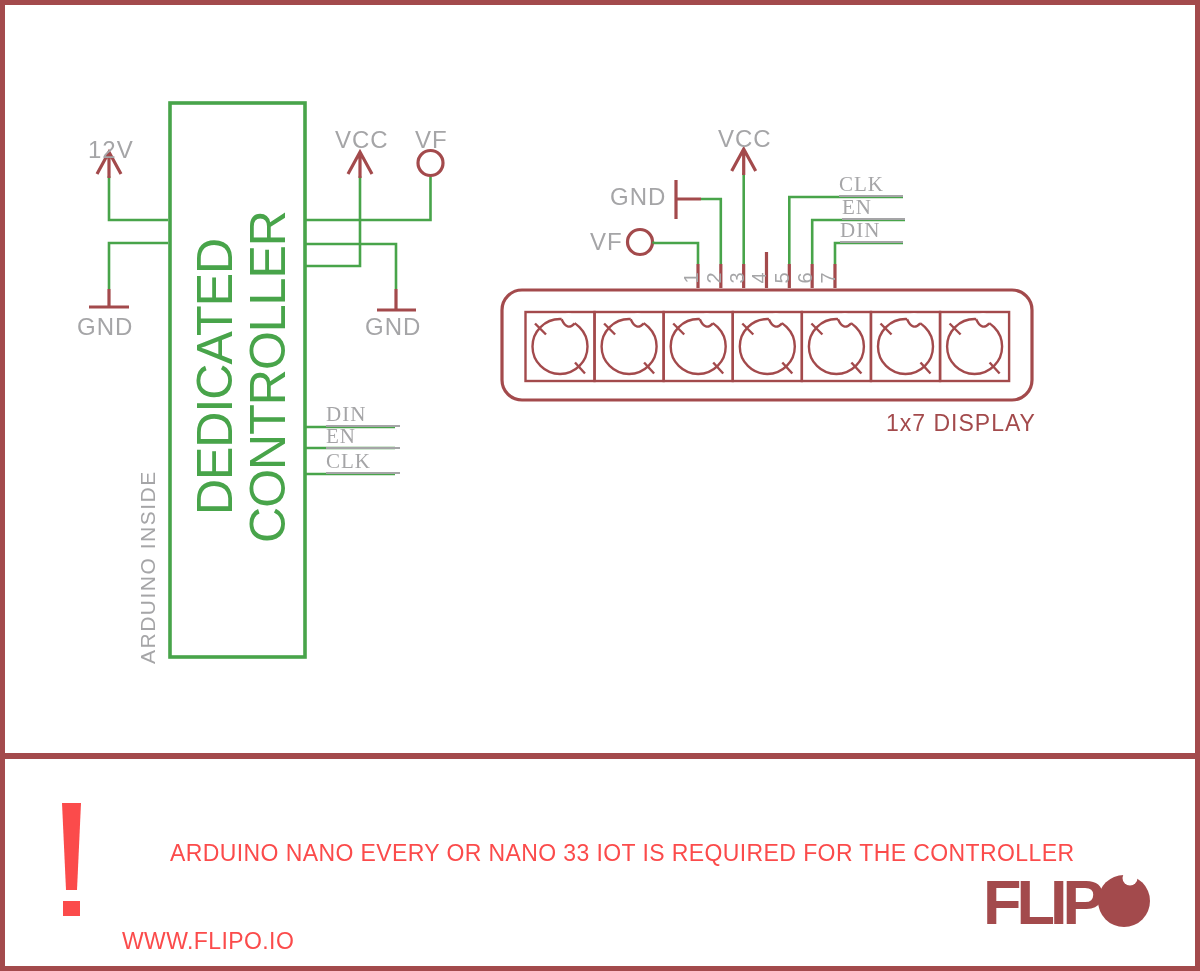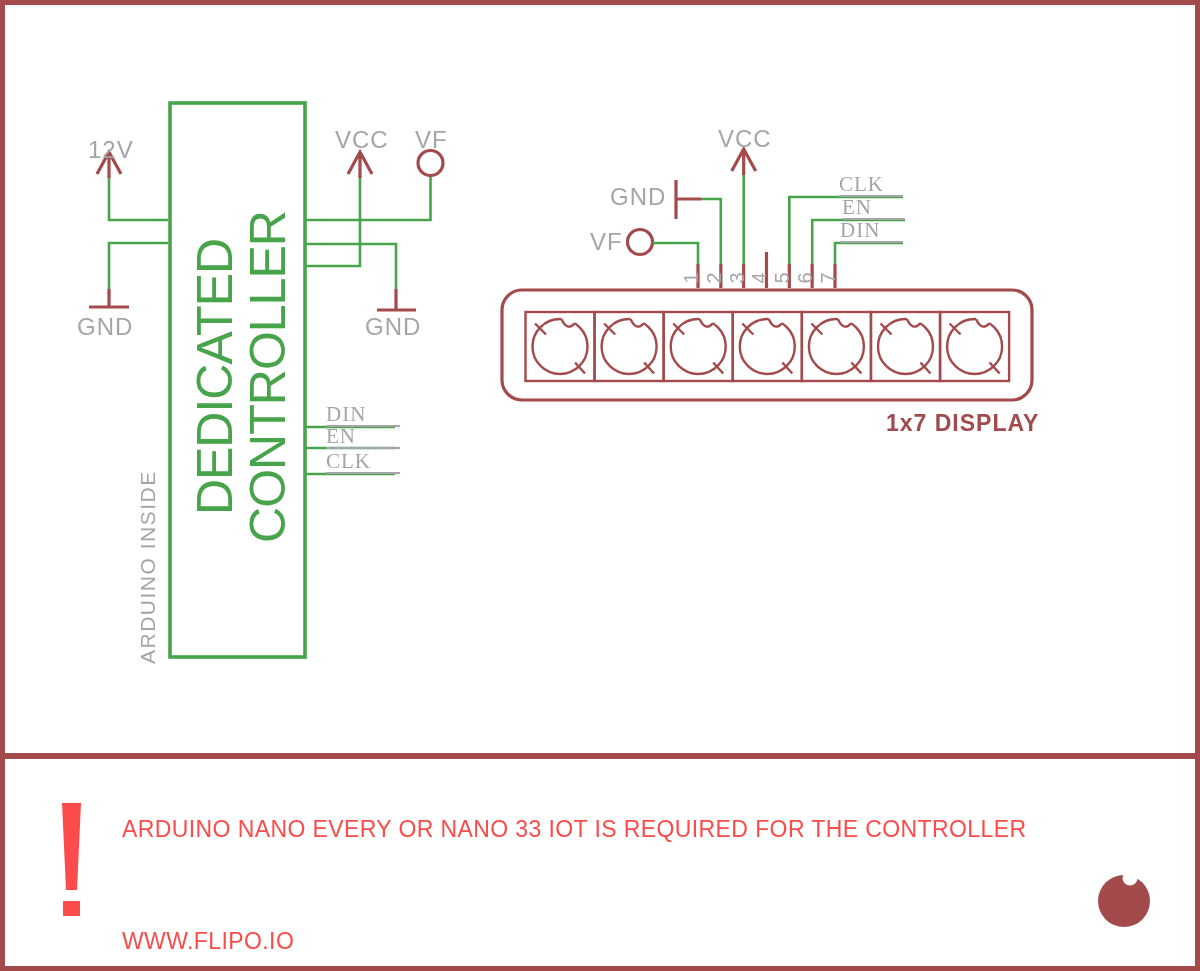--- a/index.html
+++ b/index.html
@@ -24,21 +24,21 @@
   .lbl{position:absolute;color:var(--gray);font-size:24px;letter-spacing:1px;white-space:nowrap;}
   .siglbl{position:absolute;color:var(--gray);font-size:21px;letter-spacing:1px;
           border-bottom:2px solid var(--gray);line-height:21px;height:21px;font-family:Liberation Serif, serif;}
   .pinnum{position:absolute;width:20px;height:20px;color:var(--gray);font-size:20px;
           display:flex;align-items:center;justify-content:center;transform:rotate(-90deg);}
   .ctrl-title{position:absolute;left:44px;top:322px;width:400px;height:110px;
           transform:rotate(-90deg);color:var(--green);font-size:50px;line-height:53px;
           text-align:center;letter-spacing:-1px;white-space:nowrap;}
   .arduino{position:absolute;left:47px;top:553px;width:200px;height:22px;
           transform:rotate(-90deg);color:var(--gray);font-size:21px;letter-spacing:1.5px;white-space:nowrap;}
-  .dispname{position:absolute;left:886px;top:410px;color:var(--red);font-size:23px;letter-spacing:1px;font-weight:bold;}
+  .dispname{position:absolute;left:886px;top:410px;color:var(--red);font-size:23px;letter-spacing:1px;}
   .note{position:absolute;left:122px;color:var(--alert);font-size:23px;letter-spacing:0.4px;white-space:nowrap;}
   .brand{position:absolute;left:983px;top:866px;color:var(--red);font-size:63px;font-weight:bold;letter-spacing:-5px;}
 </style>
 </head>
 <body>
 
 <div class="canvas">
 
   <svg class="sch" width="1200" height="760" viewBox="0 0 1200 760">
 
@@ -151,22 +151,23 @@
     </div>
 
   <div class="dispname">1x7 DISPLAY</div>
 
   <div class="divider"></div>
 
   <svg class="sch" width="120" height="130" viewBox="0 0 120 130" style="left:0;top:795px;">
     <polygon points="62,8 81,8 77,95 66,95" fill="var(--alert)"></polygon>
     <rect x="63" y="106" width="17" height="15" fill="var(--alert)"></rect>
   </svg>
-  <div class="note" style="top:816px;">ARDUINO NANO EVERY OR NANO 33 IOT IS REQUIRED FOR THE CONTROLLER</div>
+  <div class="note" style="top:840px;margin-left:48px;">ARDUINO NANO EVERY OR NANO 33 IOT IS REQUIRED FOR THE CONTROLLER</div>
   <div class="note" style="top:928px;">WWW.FLIPO.IO</div>
 
+  <div class="brand">FLIP</div>
   <svg class="sch" width="80" height="80" viewBox="0 0 80 80" style="left:1094px;top:868px;">
     <circle cx="30" cy="33" r="26" fill="var(--red)"></circle>
     <circle cx="36" cy="10" r="7.5" fill="var(--bg)"></circle>
   </svg>
 
   <div class="frame"></div>
 </div>
 
 </body></html>

